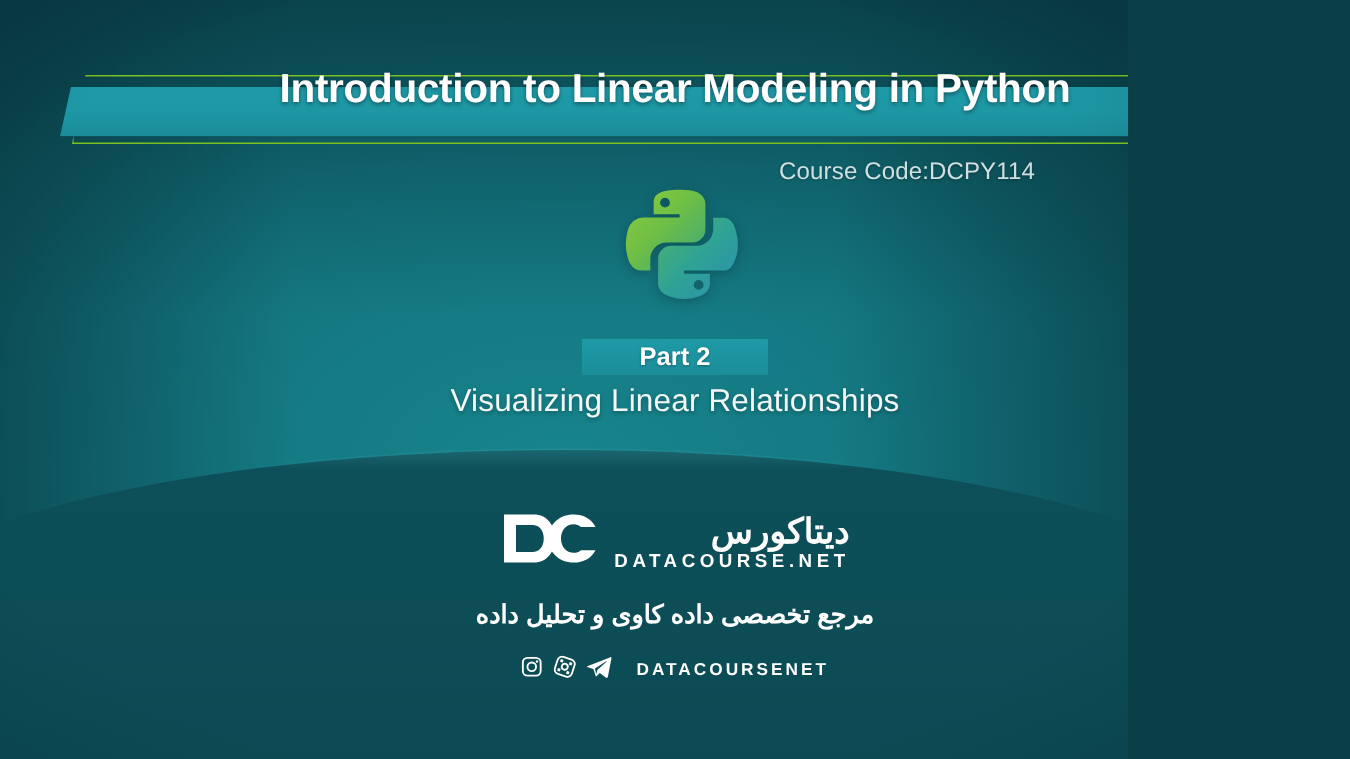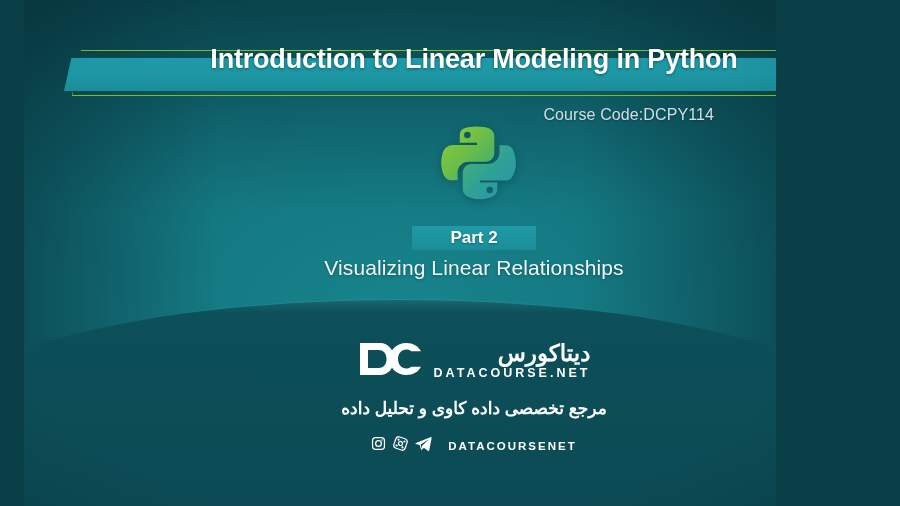--- a/index.html
+++ b/index.html
@@ -7,21 +7,20 @@
     padding: 0;
     background: #0b3f47;
   }
   #slide {
     position: relative;
     width: 752px;
     height: 506px;
     overflow: hidden;
     font-family: "Liberation Sans", sans-serif;
     background: #0d4d52;
-    margin-left: 24px;
   }
 
   
   .bg-base {
     position: absolute;
     inset: 0;
     background:
       radial-gradient(ellipse 900px 560px at 50% 62%, #17848c 0%, #13737d 38%, #0e5a63 70%, #0c4b54 100%);
   }
   .bg-topshade {

